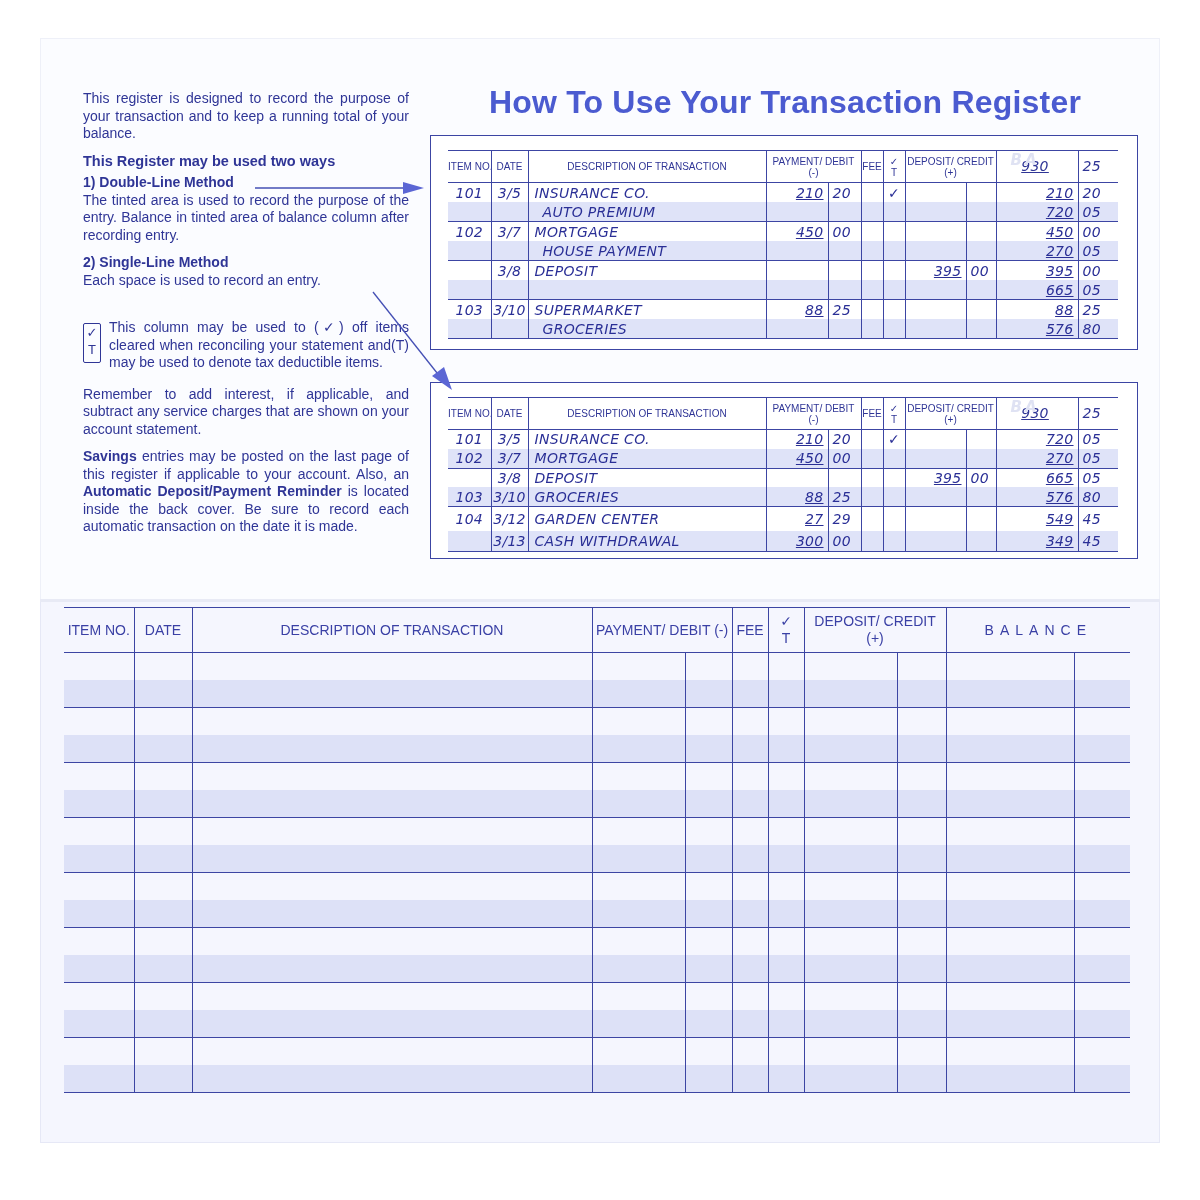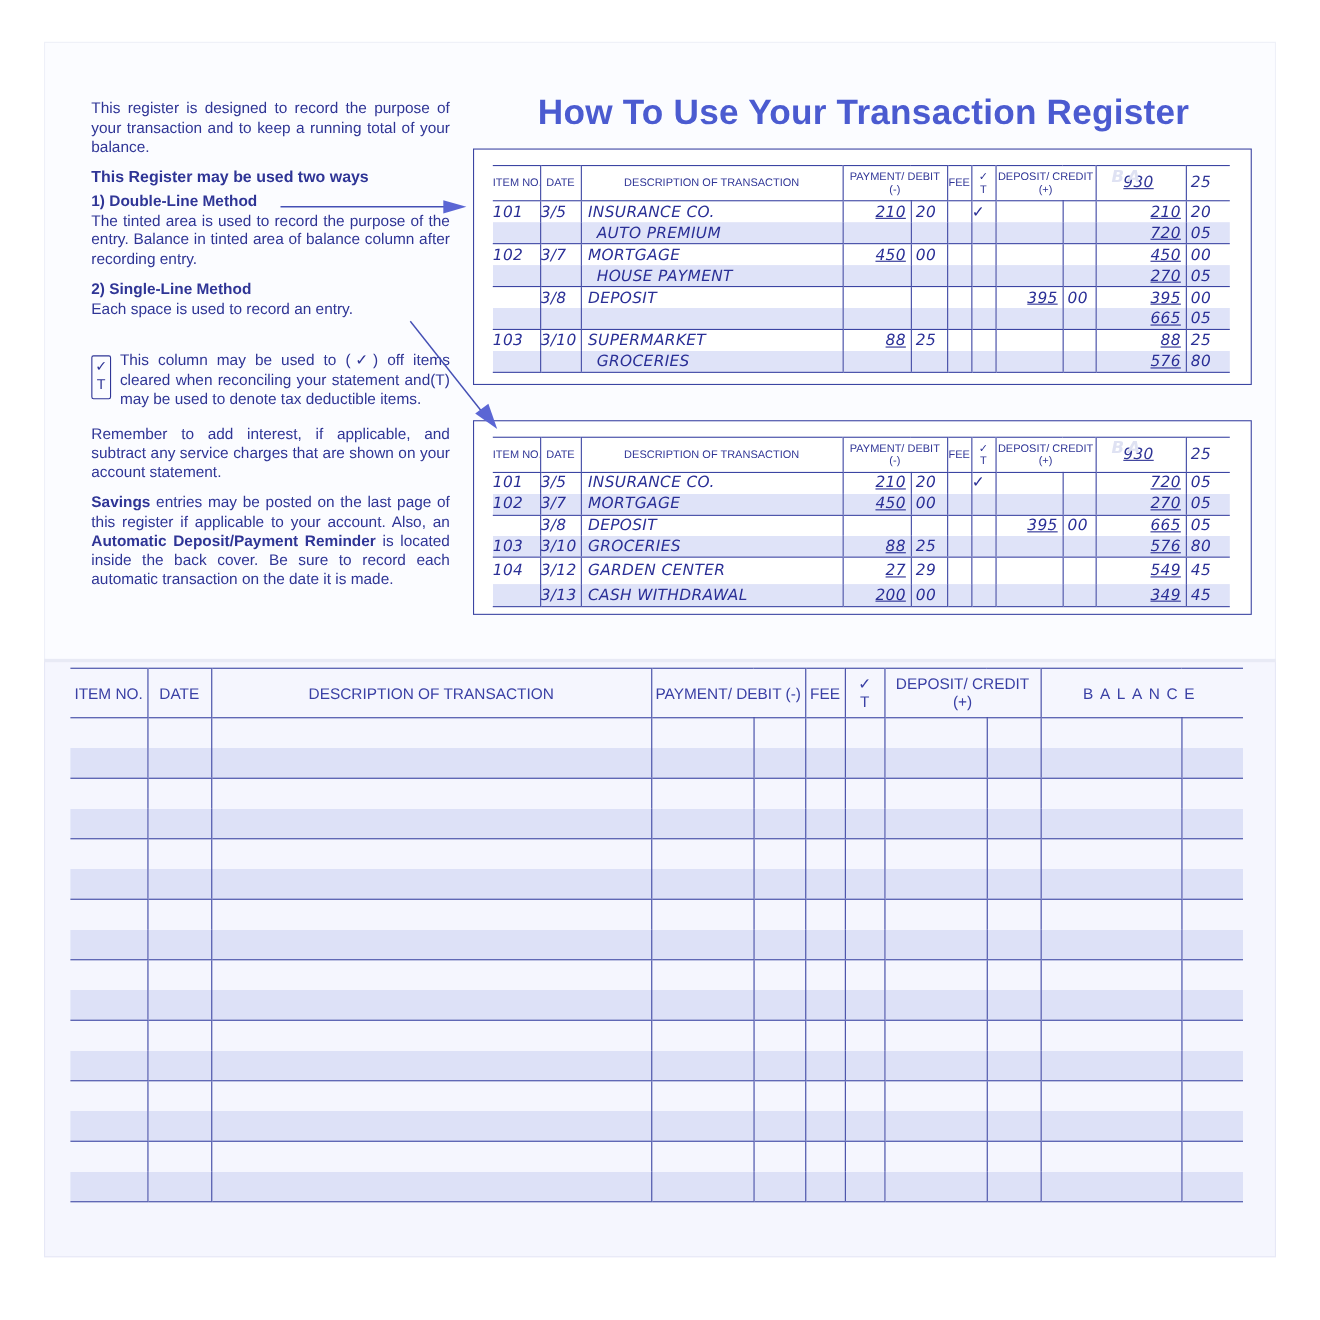--- a/index.html
+++ b/index.html
@@ -41,21 +41,21 @@
 
   table.reg { border-collapse: collapse; position: absolute; table-layout: fixed; }
   table.reg td, table.reg th { border-left: 1.3px solid #3c45a3; padding: 0; overflow: hidden; white-space: nowrap; }
   table.reg tr > :first-child { border-left: none; }
   table.reg th { font-weight: normal; font-size: 10px; line-height: 11px; text-align: center; color: #2f3596; border-bottom: 1.5px solid #3c45a3; }
   table.reg thead tr { border-top: 1.5px solid #3c45a3; }
 
   .hand { font-family: "DejaVu Sans", sans-serif; font-style: italic; font-size: 14px; color: #2a2f96; letter-spacing: 0.3px; }
   .num { text-align: right; padding-right: 4px !important; text-decoration: underline; }
   .cents { text-align: left; padding-left: 4px !important; }
-  .ctr { }
+  .ctr { text-align: center; }
   .desc { padding-left: 6px !important; }
   .desc2 { padding-left: 14px !important; margin-top: 26px; }
   tr.tint td { background: #dfe3f8; }
   tr.grp-end td { border-bottom: 1.3px solid #3c45a3; }
   .bal-head { position: relative; }
   .bal-ghost { position: absolute; left: 14px; top: 4px; color: #dfe2f3; font-size: 15px; letter-spacing: 3px; font-weight: bold; }
 
   
   table.blank { left: 64px; top: 607px; width: 1066px; }
   table.blank th { font-size: 14px; line-height: 17px; height: 45px; color: #3a40a5; }
@@ -327,21 +327,21 @@
           <td class="hand ctr"></td>
           <td class="hand num"></td>
           <td class="hand cents"></td>
           <td class="hand num">549</td>
           <td class="hand cents">45</td>
         </tr>
         <tr class="tint grp-end" style="height: 21px;">
           <td class="hand ctr"></td>
           <td class="hand ctr">3/13</td>
           <td class="hand desc">CASH WITHDRAWAL</td>
-          <td class="hand num">200</td>
+          <td class="hand num">300</td>
           <td class="hand cents">00</td>
           <td></td>
           <td class="hand ctr"></td>
           <td class="hand num"></td>
           <td class="hand cents"></td>
           <td class="hand num">349</td>
           <td class="hand cents">45</td>
         </tr>
       </tbody>
   </table>

